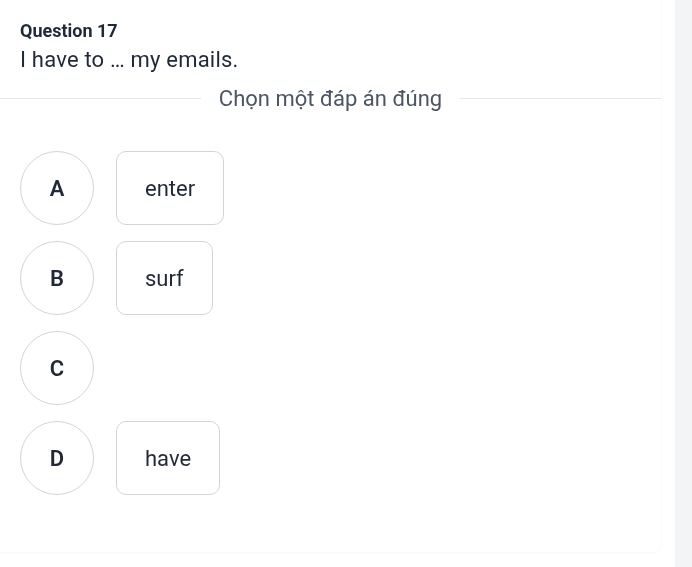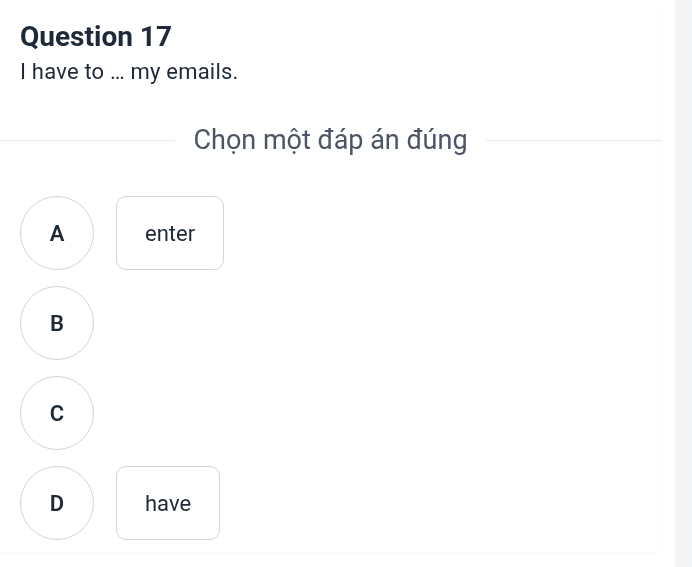--- a/index.html
+++ b/index.html
@@ -23,47 +23,47 @@
     }
     .content-panel {
       background: #ffffff;
       width: 661px;
       height: 552px;
       padding: 20px;
       box-shadow: 0 1px 3px rgba(0,0,0,0.04);
       border-radius: 0 0 8px 0;
     }
     .question-title {
-      font-size: 28px;
+      font-size: 18px;
       font-weight: 700;
       color: #1f2937;
       margin-bottom: 6px;
     }
     .question-text {
       font-size: 22px;
       font-weight: 400;
       color: #1f2937;
-      margin-bottom: 40px;
+      margin-bottom: 14px;
       letter-spacing: 0.2px;
     }
     .divider-row {
       display: flex;
       align-items: center;
       margin-bottom: 40px;
       margin-left: -20px;
       margin-right: -20px;
     }
     .divider-line {
       flex: 1;
       height: 1px;
       background: #e5e7eb;
     }
     .divider-label {
       padding: 0 18px;
-      font-size: 27px;
+      font-size: 22px;
       color: #4b5563;
       font-weight: 400;
     }
     .answers {
       display: flex;
       flex-direction: column;
       gap: 16px;
       padding-left: 0;
     }
     .answer-row {
@@ -121,20 +121,21 @@
       <div class="divider-line"></div>
     </div>
 
     <div class="answers">
       <div class="answer-row">
         <div class="answer-letter">A</div>
         <div class="answer-text">enter</div>
       </div>
       <div class="answer-row">
         <div class="answer-letter">B</div>
+        <div class="answer-text">surf</div>
       </div>
       <div class="answer-row">
         <div class="answer-letter">C</div>
       </div>
       <div class="answer-row">
         <div class="answer-letter">D</div>
         <div class="answer-text">have</div>
       </div>
     </div>
   </div>

